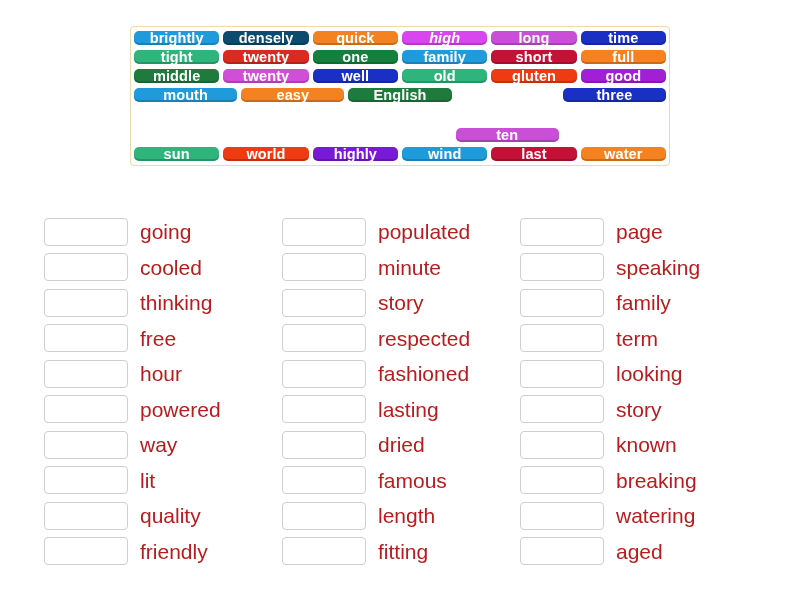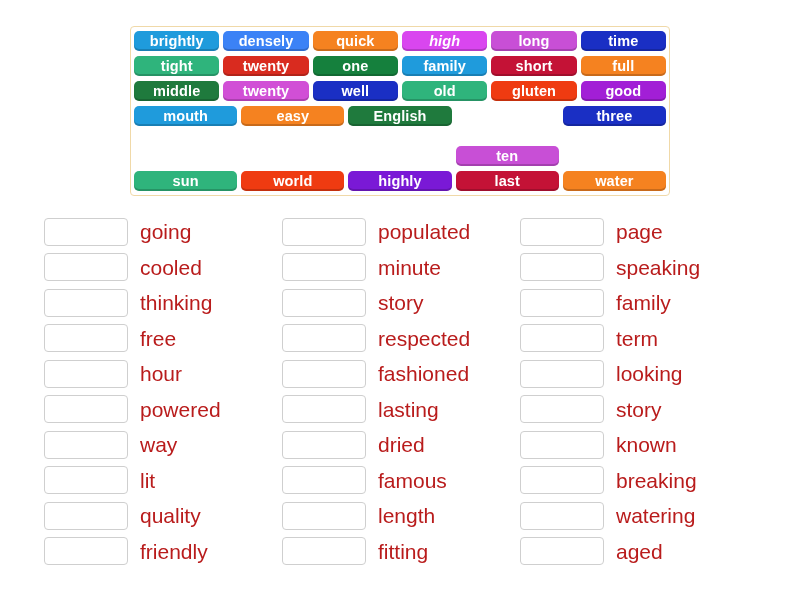--- a/index.html
+++ b/index.html
@@ -33,21 +33,21 @@
 
   .tile-row {
     display: flex;
     gap: 4px;
     margin-bottom: 5px;
   }
   .tile-row:last-child { margin-bottom: 0; }
 
   .tile {
     flex: 1 1 0;
-    height: 20px;
+    height: 14px;
     border-radius: 5px;
     display: flex;
     align-items: center;
     justify-content: center;
     color: #ffffff;
     font-size: 14.5px;
     font-weight: bold;
     letter-spacing: 0.1px;
     cursor: move;
     user-select: none;
@@ -96,21 +96,21 @@
 </style>
 </head>
 <body>
 
 <div id="app">
 
   <div class="tile-bank">
 
     <div class="tile-row">
       <div class="tile" style="background-color: rgb(31, 155, 220);">brightly</div>
-      <div class="tile" style="background-color: #3b82f6;">densely</div>
+      <div class="tile" style="background-color: #0c4a6e;">densely</div>
       <div class="tile" style="background-color: rgb(245, 130, 32);">quick</div>
       <div class="tile" style="background-color: #d946ef; font-style: italic;">high</div>
       <div class="tile" style="background-color: rgb(200, 79, 214);">long</div>
       <div class="tile" style="background-color: rgb(26, 47, 196);">time</div>
     </div>
 
     <div class="tile-row">
       <div class="tile" style="background-color: rgb(47, 180, 124);">tight</div>
       <div class="tile" style="background-color: rgb(217, 43, 31);">twenty</div>
       <div class="tile" style="background-color: #15803d;">one</div>
@@ -133,20 +133,21 @@
       <div class="tile" style="background-color: rgb(245, 130, 32);">easy</div>
       <div class="tile" style="background-color: rgb(31, 122, 61);">English</div>
       <div class="tile" style="background-color: rgb(200, 79, 214); margin-top: 40px;">ten</div>
       <div class="tile" style="background-color: rgb(26, 47, 196);">three</div>
     </div>
 
     <div class="tile-row">
       <div class="tile" style="background-color: rgb(47, 180, 124);">sun</div>
       <div class="tile" style="background-color: rgb(239, 59, 17);">world</div>
       <div class="tile" style="background-color: rgb(122, 25, 214);">highly</div>
+      <div class="tile" style="background-color: rgb(31, 155, 220);">wind</div>
       <div class="tile" style="background-color: rgb(196, 18, 54);">last</div>
       <div class="tile" style="background-color: rgb(245, 130, 32);">water</div>
     </div>
 
   </div>
 
   <div class="columns">
 
     <div class="column">
       <div class="answer-row">

